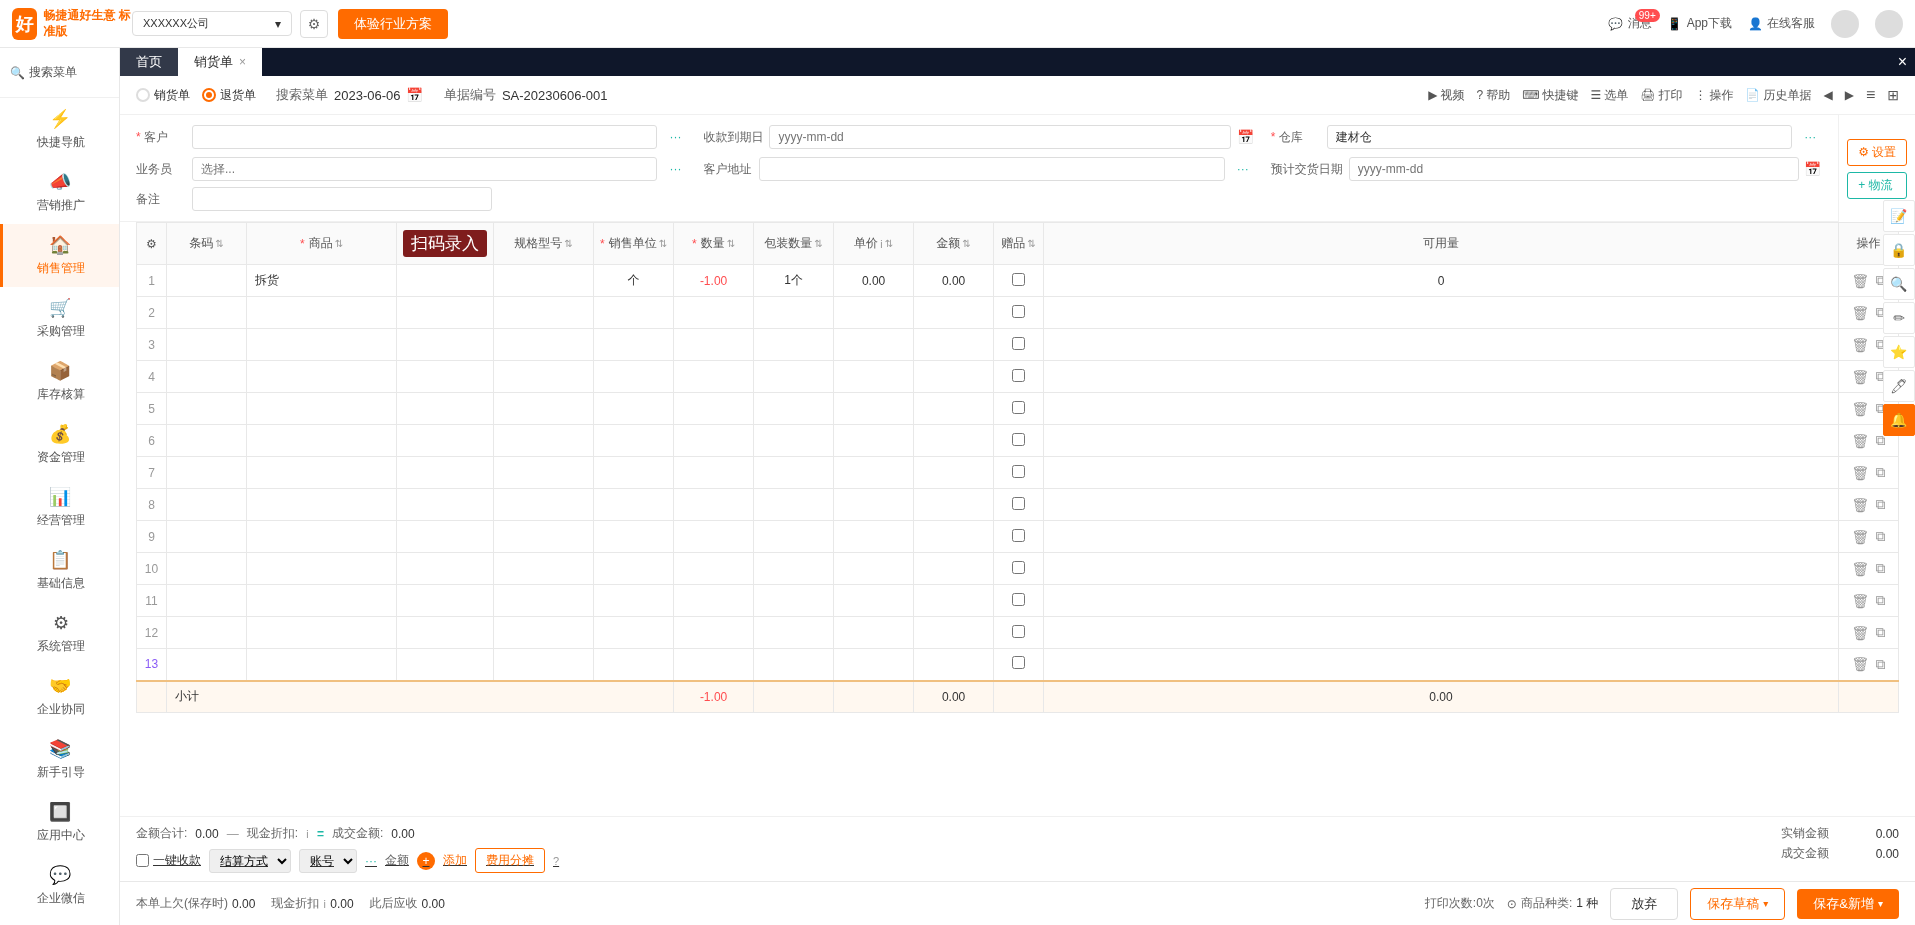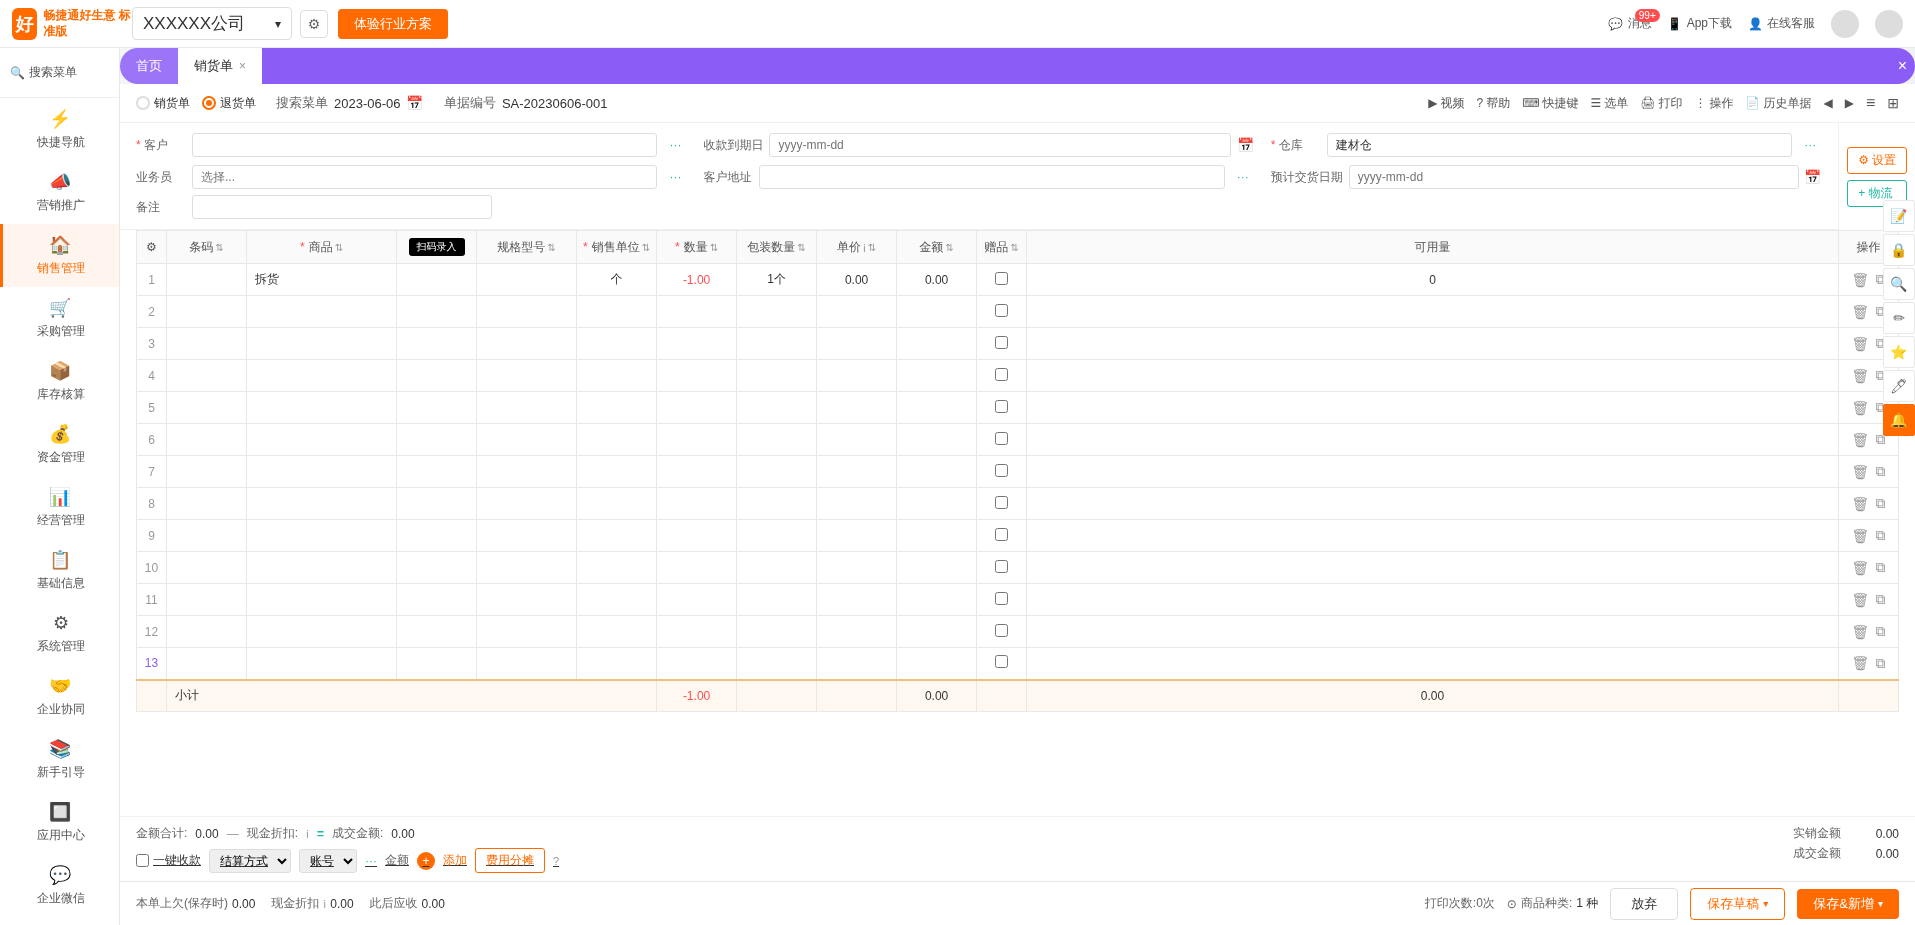--- a/index.html
+++ b/index.html
@@ -41,21 +41,21 @@
       display: flex;
       align-items: center;
       gap: 6px;
       border: 1px solid #ddd;
       border-radius: 4px;
       padding: 4px 10px;
       cursor: pointer;
       min-width: 160px;
       background: #fff;
     }
-    .company-name { font-size: 17px; color: #333; flex: 1; }
+    .company-name { font-size: 11px; color: #333; flex: 1; }
     .settings-gear {
       width: 28px; height: 28px;
       border: 1px solid #ddd;
       border-radius: 4px;
       display: flex; align-items: center; justify-content: center;
       cursor: pointer; margin-left: 8px; color: #666; font-size: 14px;
     }
     .trial-btn {
       background: #ff6b00;
       color: white;
@@ -135,27 +135,26 @@
     
     .content-area {
       flex: 1;
       display: flex;
       flex-direction: column;
       overflow: hidden;
     }
 
     
     .tab-bar {
-      height: 36px;
-      background: #8b5cf6;
+      height: 28px;
+      background: #0f172a;
       display: flex;
       align-items: center;
       padding: 0 0 0 0;
       position: relative;
-      border-radius: 19px;
     }
     .tab {
       height: 40px;
       display: flex;
       align-items: center;
       padding: 0 16px;
       cursor: pointer;
       font-size: 13px;
       color: rgba(255,255,255,0.85);
       gap: 6px;
@@ -307,27 +306,27 @@
       z-index: 10;
     }
     .data-table td {
       border: 1px solid #e8e8e8;
       padding: 5px 6px;
       text-align: center;
       height: 32px;
     }
     .required-star { color: #ff4d4f; margin-right: 2px; }
     .scan-btn {
-      background: #000000;
+      background: #7f1d1d;
       color: white;
       border: none;
       border-radius: 3px;
       padding: 2px 8px;
       cursor: pointer;
-      font-size: 10px;
+      font-size: 17px;
     }
     .qty-red { color: #ff4d4f; }
     .action-icons { display: flex; align-items: center; justify-content: center; gap: 6px; }
     .action-icon { cursor: pointer; color: #999; font-size: 14px; }
     .subtotal-row td {
       background: #fff8f0;
       font-weight: 500;
       border-top: 2px solid #f0c080;
     }
 
@@ -441,21 +440,21 @@
     .summary-right {
       margin-left: auto;
       text-align: right;
       display: flex;
       flex-direction: column;
       gap: 3px;
     }
     .summary-right-item {
       display: flex;
       align-items: center;
-      gap: 8px;
+      gap: 20px;
       justify-content: center;
     }
     .summary-right-label { color: #666; }
     .summary-right-value { color: #333; font-weight: 500; min-width: 50px; text-align: right; }
     .form-grid {
       display: grid;
       grid-template-columns: 1fr 1fr 1fr;
       gap: 8px 16px;
     }
     .note-row {

